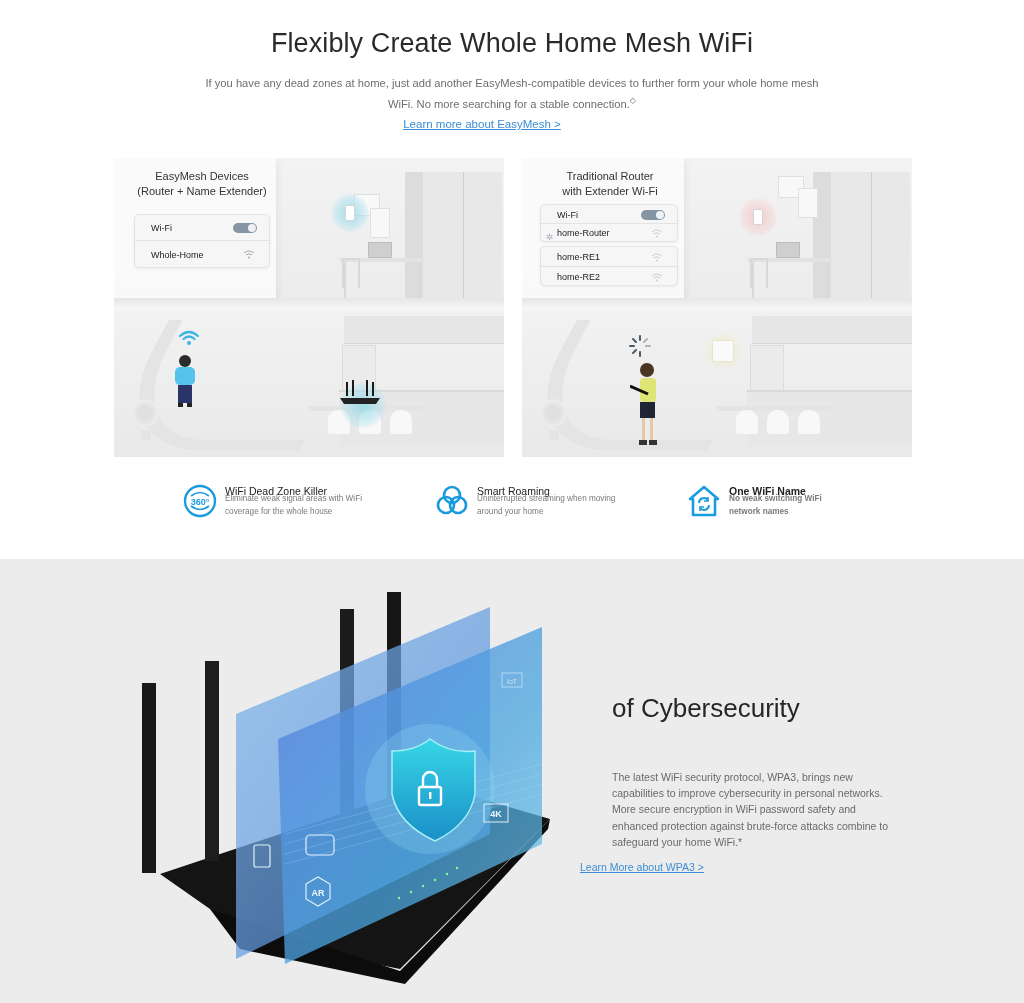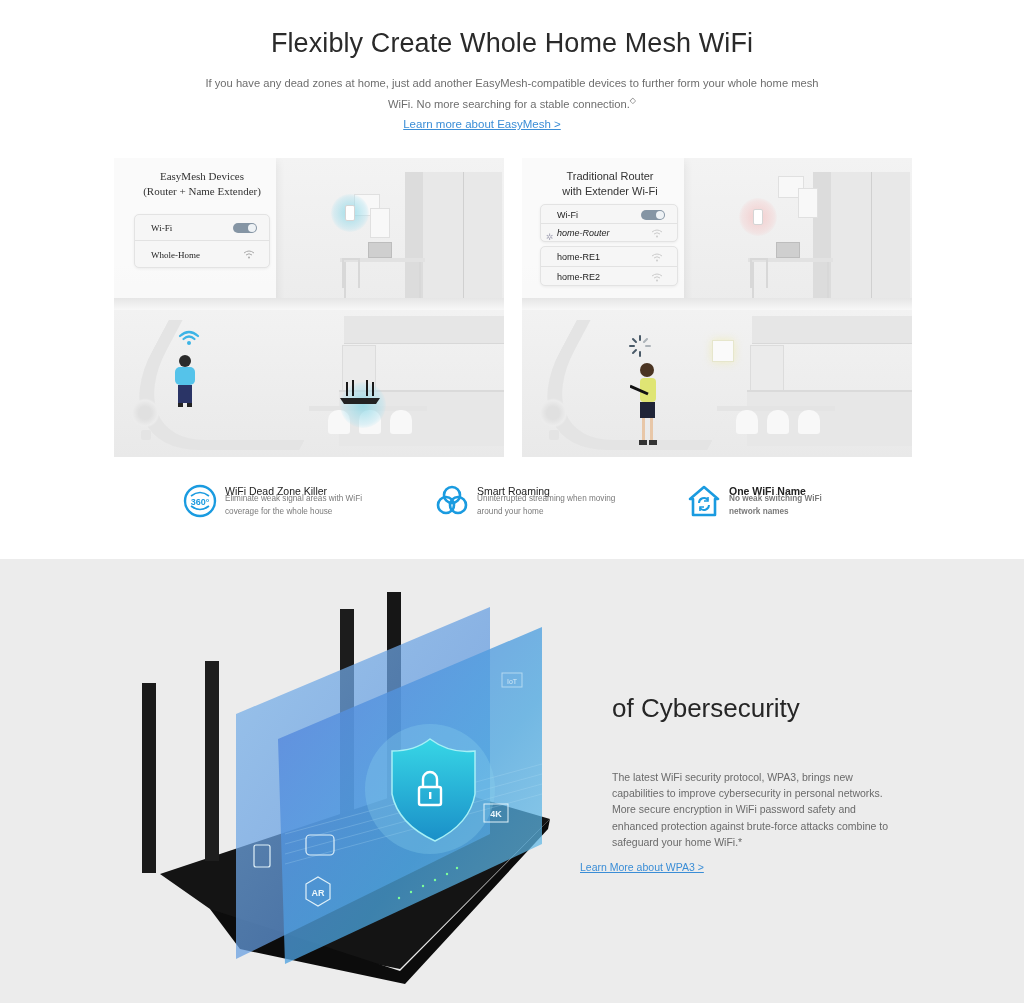--- a/index.html
+++ b/index.html
@@ -8,21 +8,21 @@
 
   
   .mesh-section { position: absolute; left: 0; top: 0; width: 1024px; height: 559px; background: #fff; }
   .mesh-title { position: absolute; top: 28px; left: 0; width: 1024px; text-align: center; font-size: 27px; color: #2a2a2a; font-weight: 400; letter-spacing: 0.1px; }
   .mesh-desc { position: absolute; top: 74px; left: 200px; width: 624px; text-align: center; font-size: 11.2px; line-height: 18px; color: #6e6e6e; }
   .mesh-desc sup { font-size: 8px; }
   .mesh-link { position: absolute; top: 118px; left: 0; width: 964px; text-align: center; font-size: 11.5px; }
   .mesh-link a { color: #3a8dd6; text-decoration: underline; cursor: pointer; }
 
   .scene { position: absolute; top: 158px; width: 390px; height: 299px; background: #f1f1f1; overflow: hidden; }
-  .scene.left { left: 114px; font-family: Liberation Serif, serif; }
+  .scene.left { left: 114px; }
   .scene.right { left: 522px; }
   .scene .upper { position: absolute; left: 0; top: 0; width: 390px; height: 148px; background: linear-gradient(180deg, #f3f3f3 0%, #ececec 100%); }
   .scene .floorline { position: absolute; left: 0; top: 140px; width: 390px; height: 12px; background: linear-gradient(180deg, #e6e6e6, #f8f8f8); }
   .scene .lower { position: absolute; left: 0; top: 152px; width: 390px; height: 147px; background: linear-gradient(180deg, #f2f2f2 0%, #e9e9e9 100%); }
 
   .wardrobe { position: absolute; top: 14px; width: 80px; height: 126px; background: #e8e8e8; border-left: 1px solid #d6d6d6; }
   .wardrobe .door { position: absolute; top: 0; left: 40px; width: 1px; height: 126px; background: #d0d0d0; }
   .wardrobe .side { position: absolute; top: 0; left: -18px; width: 18px; height: 126px; background: #dcdcdc; }
 
   .desk { position: absolute; top: 100px; width: 85px; height: 4px; background: #e2e2e2; }
@@ -176,21 +176,21 @@
           <div>Traditional Router</div>
           <div>with Extender Wi-Fi</div>
         </div>
         <div class="wifi-card" style="top:46px;left:18px;width:138px;height:38px;">
           <div class="wifi-row sep" style="top:0;height:19px;">
             <span class="label" style="top:5px;">Wi-Fi</span>
             <span class="toggle" style="top:5px;"></span>
           </div>
           <div class="wifi-row" style="top:19px;height:19px;">
             <span class="spinner">✲</span>
-            <span class="label" style="left:16px;top:4px;font-style:italic;">home-Router</span>
+            <span class="label" style="left:16px;top:4px;">home-Router</span>
             <svg class="wifi-sig" style="top:5px;" viewBox="0 0 12 9">
                 <path d="M1 3 Q6 -1 11 3" stroke="#ccc" fill="none" stroke-width="1"></path>
                 <path d="M3 5 Q6 2.5 9 5" stroke="#ccc" fill="none" stroke-width="1"></path>
                 <circle cx="6" cy="7.5" r="1" fill="#ccc"></circle>
               </svg>
           </div>
         </div>
         <div class="wifi-card" style="top:88px;left:18px;width:138px;height:40px;">
           <div class="wifi-row sep" style="top:0;height:20px;">
             <span class="label" style="top:5px;">home-RE1</span>

